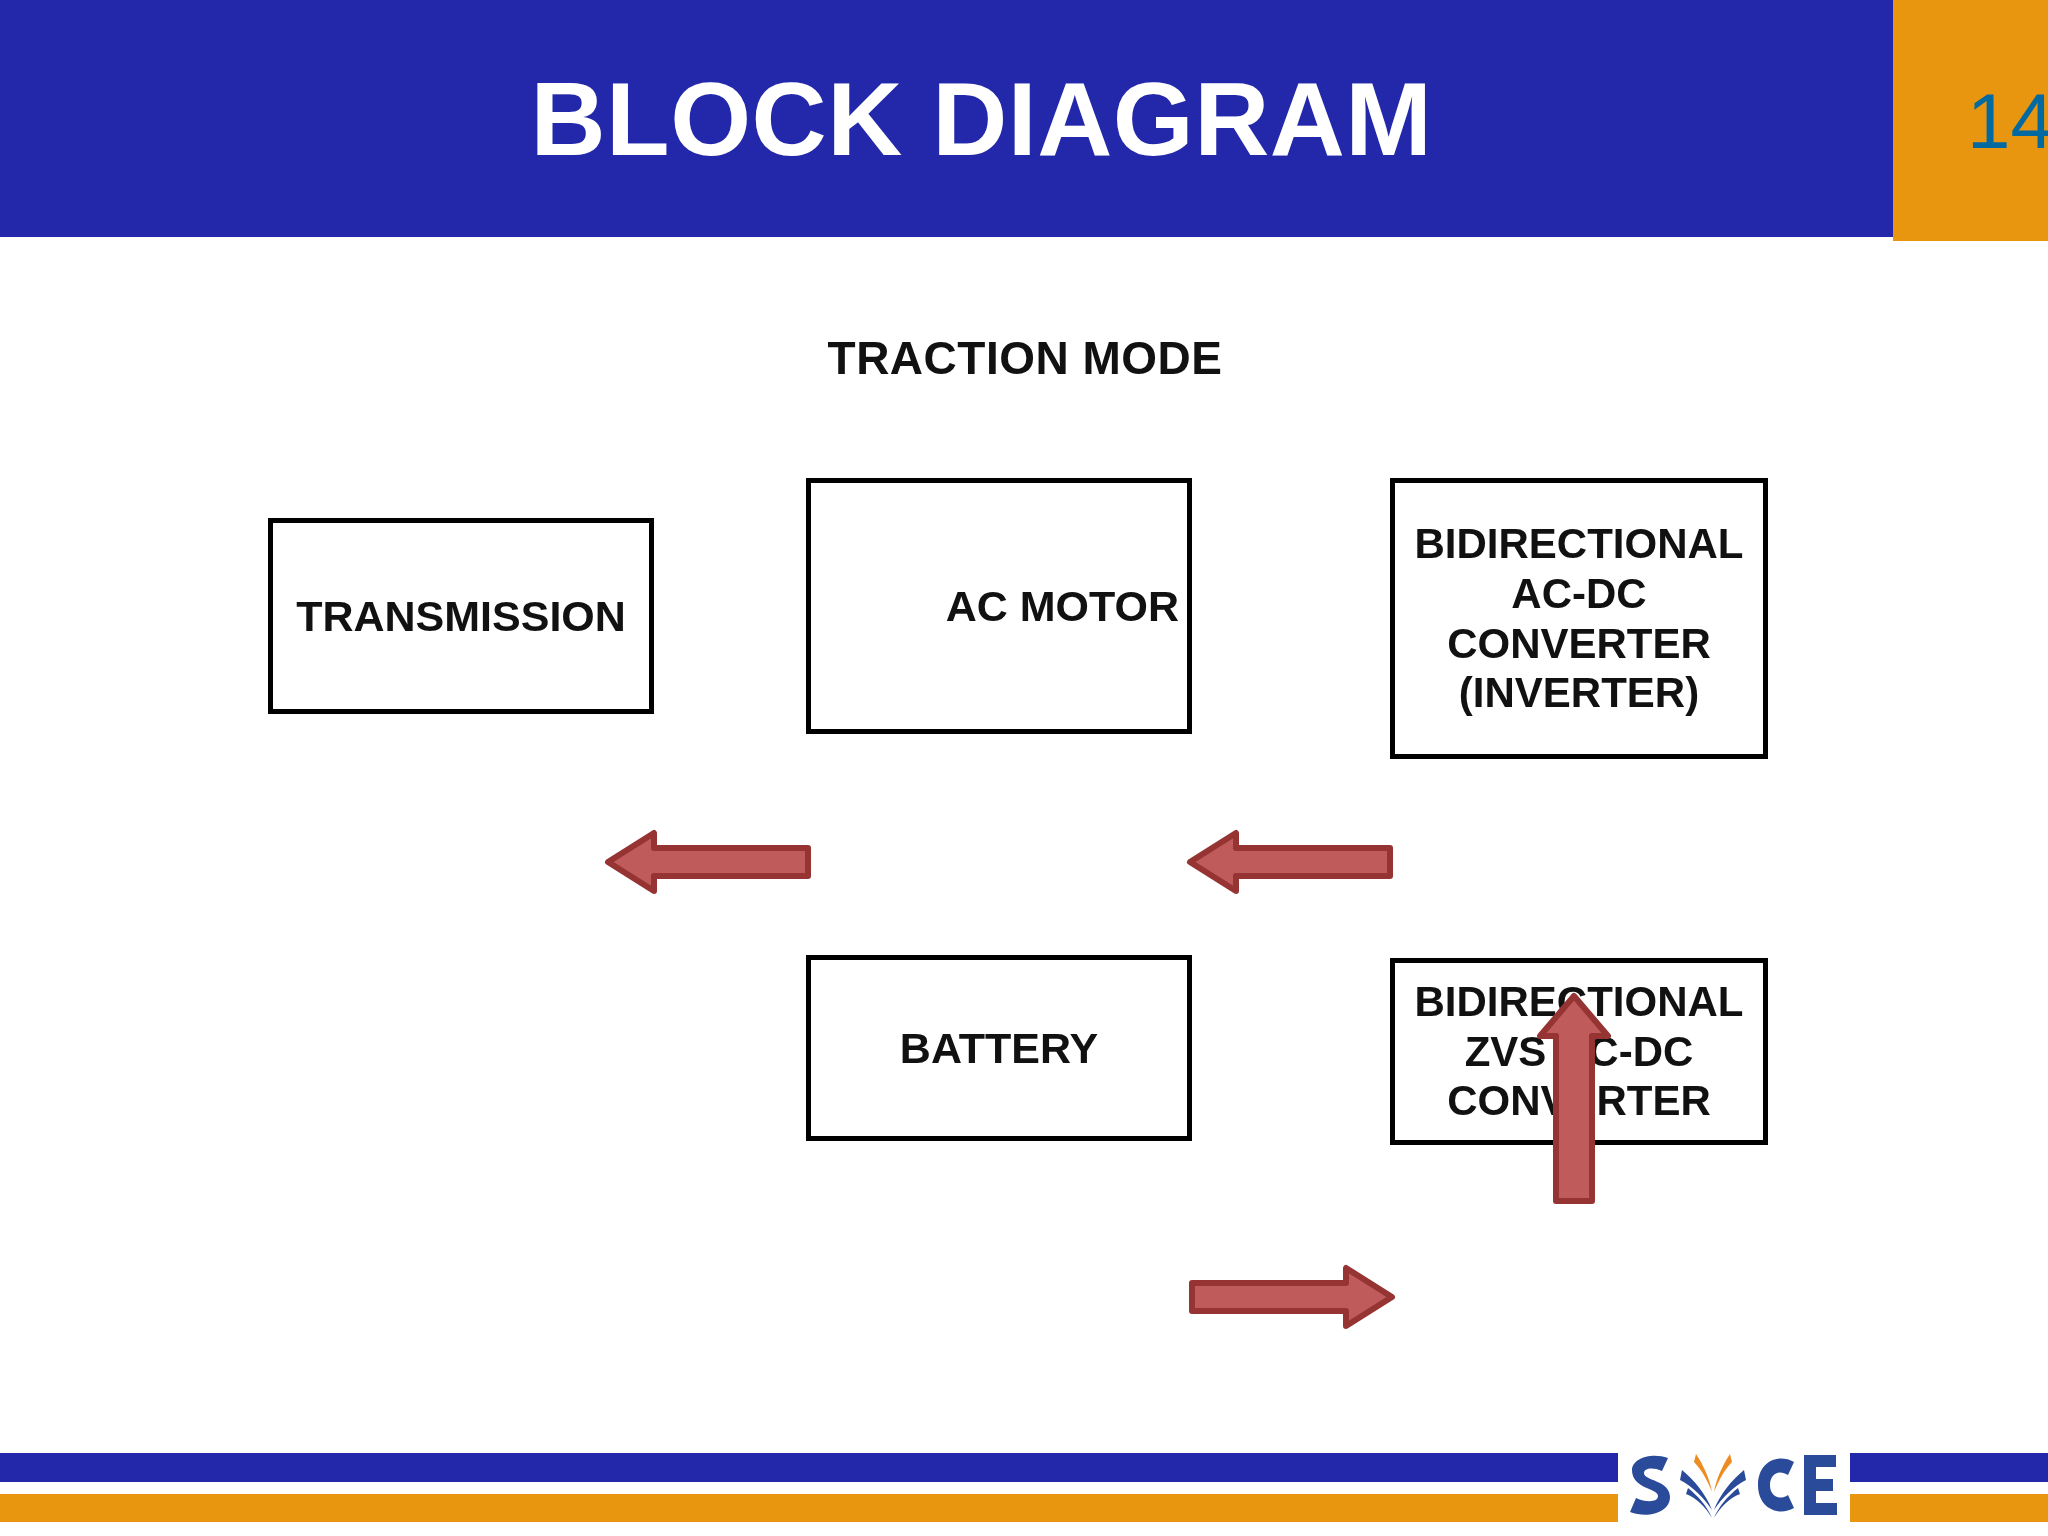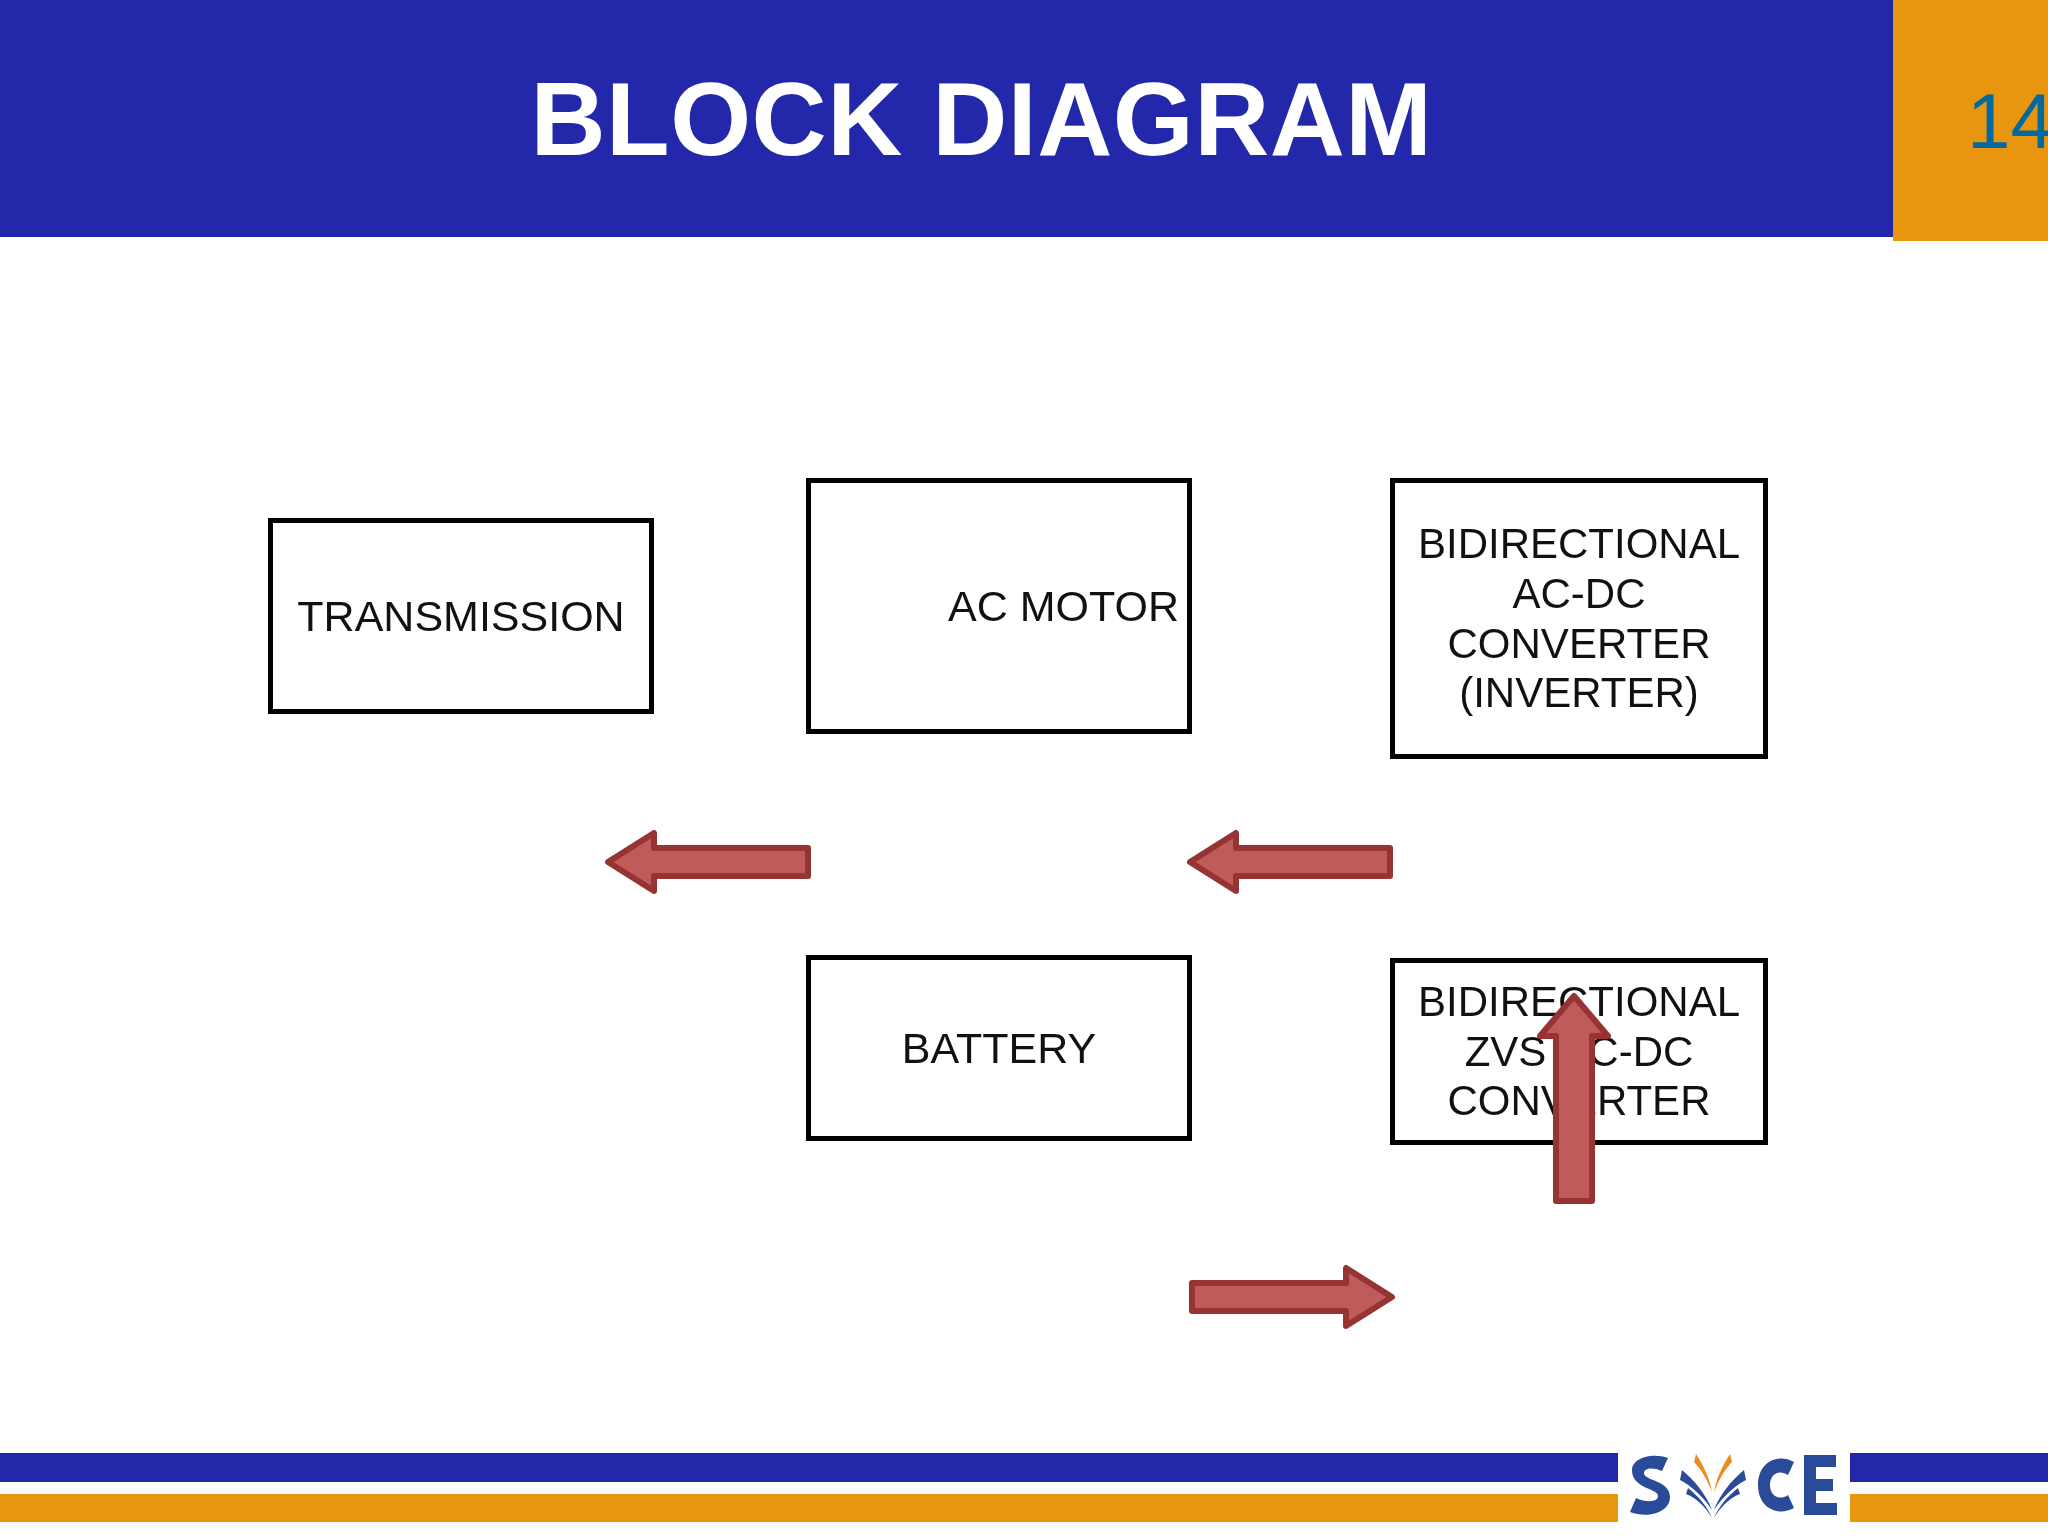--- a/index.html
+++ b/index.html
@@ -92,20 +92,21 @@
     border: 5px solid #000000;
     background: #ffffff;
     display: flex;
     align-items: center;
     justify-content: center;
     text-align: center;
     color: #111111;
     font-size: 43px;
     line-height: 1.18;
     padding: 4px 8px;
+    font-weight: bold;
   }
   .block .lines { width: 100%; }
   .block .lines div { white-space: nowrap; }
 
   
   #block-transmission { left: 228px;  top: 277px; width: 386px;  height: 196px; margin-left: 40px; }
   #block-ac-motor     { left: 806px;  top: 237px; width: 386px;  height: 256px; text-align: right; }
   #block-inverter     { left: 1390px; top: 237px; width: 378px;  height: 281px; font-size: 42px; }
   #block-battery      { left: 806px;  top: 714px; width: 386px;  height: 186px; }
   #block-zvs          { left: 1390px; top: 717px; width: 378px;  height: 187px; font-size: 42px; }
@@ -176,20 +177,21 @@
 <body>
 
 <div id="header-band"></div>
 <div id="slide-title">BLOCK DIAGRAM</div>
 
 <div id="page-number-panel"></div>
 <div id="page-number">14</div>
 
 <div id="diagram-area">
 
+  <div id="diagram-heading">TRACTION MODE</div>
 
   <div class="block" id="block-transmission">
     <div class="lines">
       <div>TRANSMISSION</div>
     </div>
   </div>
 
   <div class="block" id="block-ac-motor">
     <div class="lines">
       <div>AC MOTOR</div>

